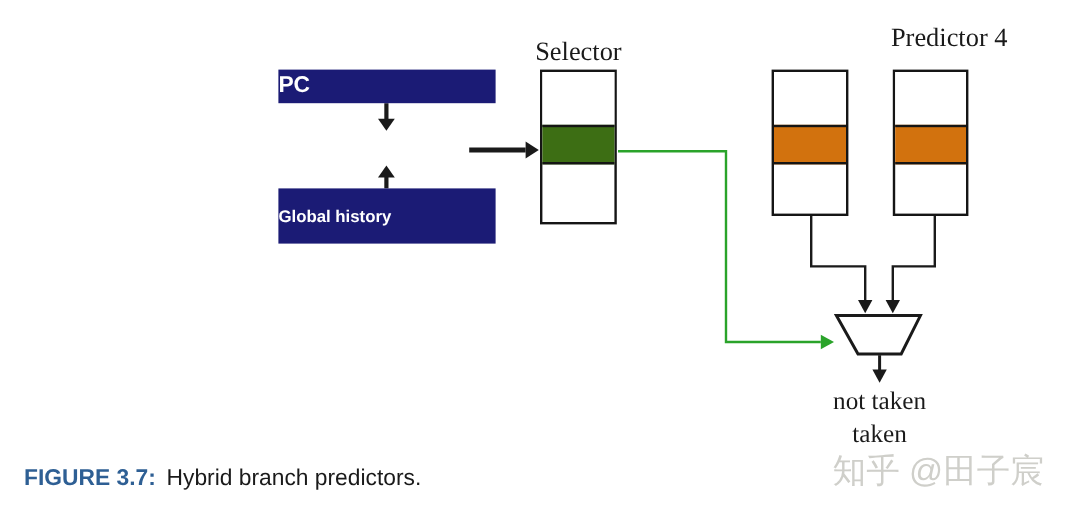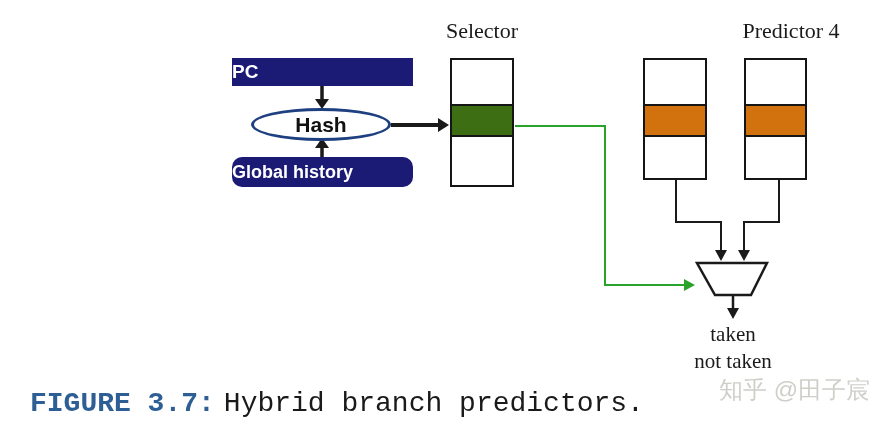--- a/index.html
+++ b/index.html
@@ -29,21 +29,21 @@
     position: absolute;
     background: var(--navy-box, #1b1b75);
     color: #ffffff;
     font-family: "Liberation Sans", sans-serif;
     font-weight: bold;
     display: flex;
     align-items: center;
     white-space: nowrap;
   }
   .pc-box { left: 232px; top: 58px; width: 181px; height: 28px; font-size: 19px; }
-  .gh-box { left: 232px; top: 157px; width: 181px; height: 30px; font-size: 18px; border-radius: 10px; }
+  .gh-box { left: 232px; top: 157px; width: 181px; height: 46px; font-size: 14px; }
 
   
   .hash-ellipse {
     position: absolute;
     left: 251px; top: 108px;
     width: 134px; height: 27px;
     background: #ffffff;
     border: 3px solid var(--hash-ellipse-border, #1e4080);
     border-radius: 50%;
     display: flex;
@@ -89,39 +89,39 @@
     width: 140px;
     text-align: center;
     font-family: "Liberation Serif", serif;
     font-size: 21px;
     line-height: 27px;
     color: #1a1a1a;
   }
 
   .caption {
     position: absolute;
-    left: 30px; top: 388px;
-    font-family: Liberation Mono, monospace;
-    font-size: 28px;
+    left: 20px; top: 388px;
+    font-family: Liberation Sans, sans-serif;
+    font-size: 19px;
     color: #1a1a1a;
     white-space: nowrap;
   }
   .caption .fig-label {
     color: var(--caption-color, #2e5f94);
     font-weight: bold;
     margin-right: 9px;
   }
 
   .watermark {
     position: absolute;
     left: 598px; top: 374px;
     width: 272px;
     text-align: right;
     font-family: "Liberation Sans", sans-serif;
-    font-size: 24px;
+    font-size: 28px;
     color: var(--watermark-color, #cfcfca);
     text-shadow: 1px 1px 0 #ffffff;
     white-space: nowrap;
   }
 </style>
 </head>
 <body>
 
 <div class="stage">
 
@@ -158,28 +158,25 @@
     </g>
 
     <polygon class="mux-shape" points="697,263 767,263 751,295 715,295"></polygon>
 
     <g>
       <line class="black-wire" x1="733" y1="296" x2="733" y2="309" stroke-width="2.5"></line>
       <polygon class="black-head" points="727,308 739,308 733,319"></polygon>
     </g>
   </svg>
 
-  <div class="col-label" style="left:412px;">Selector</div>
+  <div class="col-label" style="left:412px;margin-top:12px;">Selector</div>
   <div class="col-label" style="left:721px;">Predictor 4</div>
 
   <div class="navy-box pc-box">
     <span>PC</span>
-  </div>
-  <div class="hash-ellipse">
-    <span>Hash</span>
   </div>
   <div class="navy-box gh-box">
     <span>Global history</span>
   </div>
 
   <div class="table selector-table">
     <div class="cell cell-top"></div>
     <div class="cell cell-mid green"></div>
     <div class="cell cell-bottom"></div>
   </div>
@@ -190,22 +187,22 @@
     <div class="cell cell-bottom"></div>
   </div>
 
   <div class="table predictor2-table">
     <div class="cell cell-top"></div>
     <div class="cell cell-mid orange"></div>
     <div class="cell cell-bottom"></div>
   </div>
 
   <div class="out-labels">
+    <div>not taken</div>
     <div>taken</div>
-    <div>not taken</div>
   </div>
 
   <div class="caption">
     <span class="fig-label">FIGURE 3.7:</span><span>Hybrid branch predictors.</span>
   </div>
 
   <div class="watermark">知乎 @田子宸</div>
 
 </div>
 

